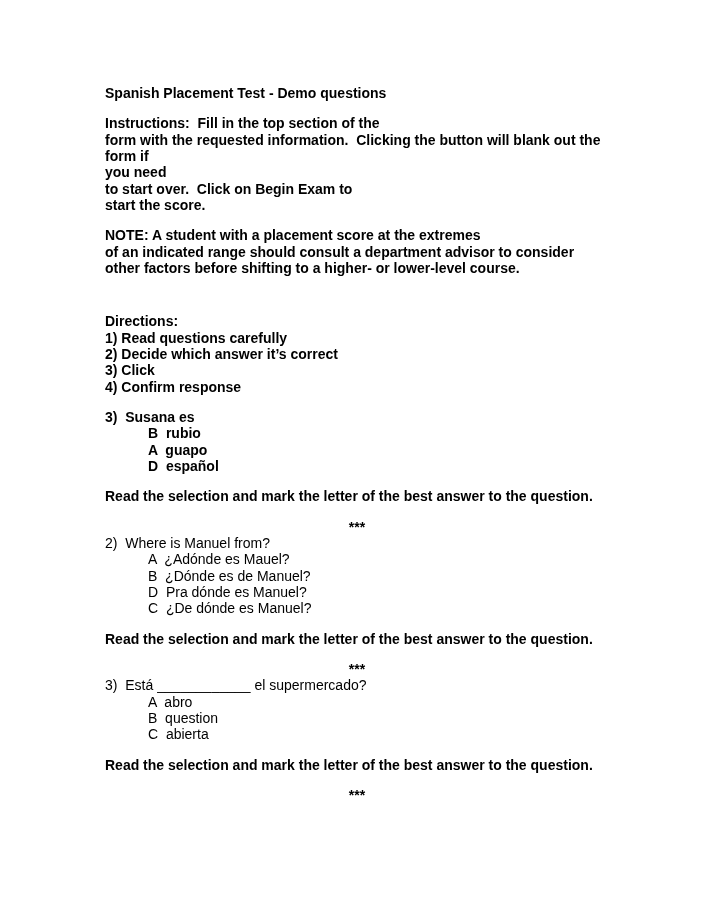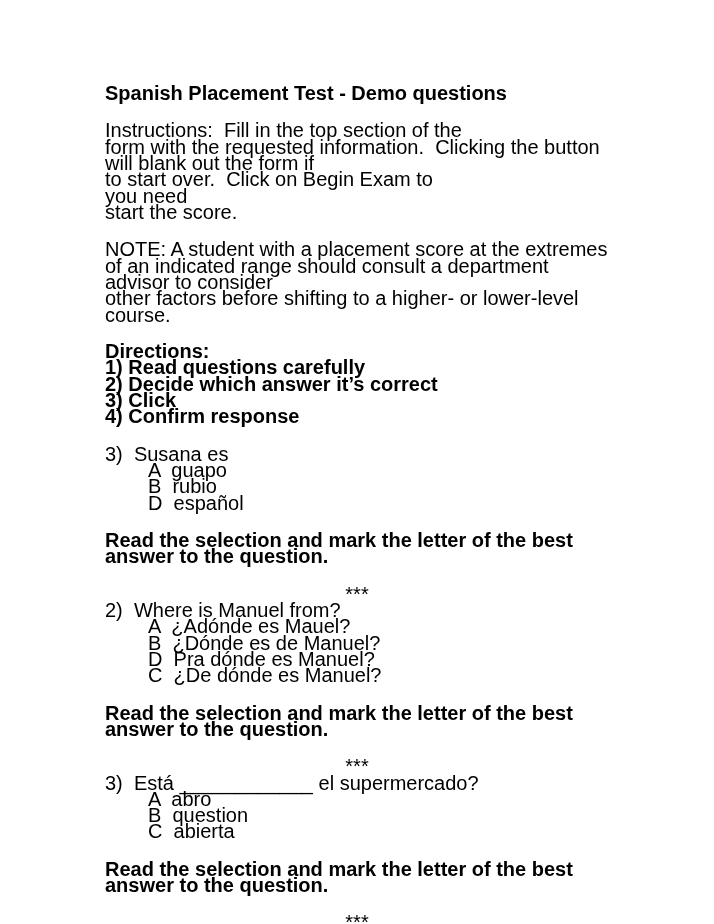--- a/index.html
+++ b/index.html
@@ -5,64 +5,64 @@
   html, body { margin: 0; padding: 0; background: #ffffff; }
   .page {
     position: relative;
     width: 714px;
     height: 924px;
     box-sizing: border-box;
     padding: 85px 105px 0 105px;
     background: #ffffff;
     color: #000000;
     font-family: "Liberation Sans", sans-serif;
-    font-size: 20px;
+    font-size: 14px;
     line-height: 16.33px;
     overflow: hidden;
   }
   .line { white-space: pre-wrap; min-height: 16.33px; }
   .bold { font-weight: bold; }
-  .mt1 { margin-top: 21px; }
-  .mt2 { margin-top: 20px; }
+  .mt1 { margin-top: 14px; font-weight: bold; }
+  .mt2 { margin-top: 37px; }
   .option { padding-left: 43px; }
   .separator { text-align: center; }
 </style>
 </head>
 <body>
 
 <div class="page">
 
   <div class="line bold">Spanish Placement Test - Demo questions</div>
 
   <div class="mt1">
     <div class="line">Instructions:  Fill in the top section of the</div>
     <div class="line">form with the requested information.  Clicking the button will blank out the form if</div>
+    <div class="line">you need</div>
     <div class="line">to start over.  Click on Begin Exam to</div>
-    <div class="line">you need</div>
     <div class="line">start the score.</div>
   </div>
 
   <div class="mt1">
     <div class="line">NOTE: A student with a placement score at the extremes</div>
     <div class="line">of an indicated range should consult a department advisor to consider</div>
     <div class="line">other factors before shifting to a higher- or lower-level course.</div>
   </div>
 
   <div class="mt2">
     <div class="line bold">Directions:</div>
     <div class="line bold">1) Read questions carefully</div>
     <div class="line bold">2) Decide which answer it’s correct</div>
     <div class="line bold">3) Click</div>
     <div class="line bold">4) Confirm response</div>
   </div>
 
   <div class="mt1">
     <div class="line">3)  Susana es</div>
+    <div class="line option">B  rubio</div>
     <div class="line option">A  guapo</div>
-    <div class="line option">B  rubio</div>
     <div class="line option">D  español</div>
   </div>
 
   <div class="line bold mt1">Read the selection and mark the letter of the best answer to the question.</div>
 
   <div class="line separator mt1">***</div>
 
   <div>
     <div class="line">2)  Where is Manuel from?</div>
     <div class="line option">A  ¿Adónde es Mauel?</div>

